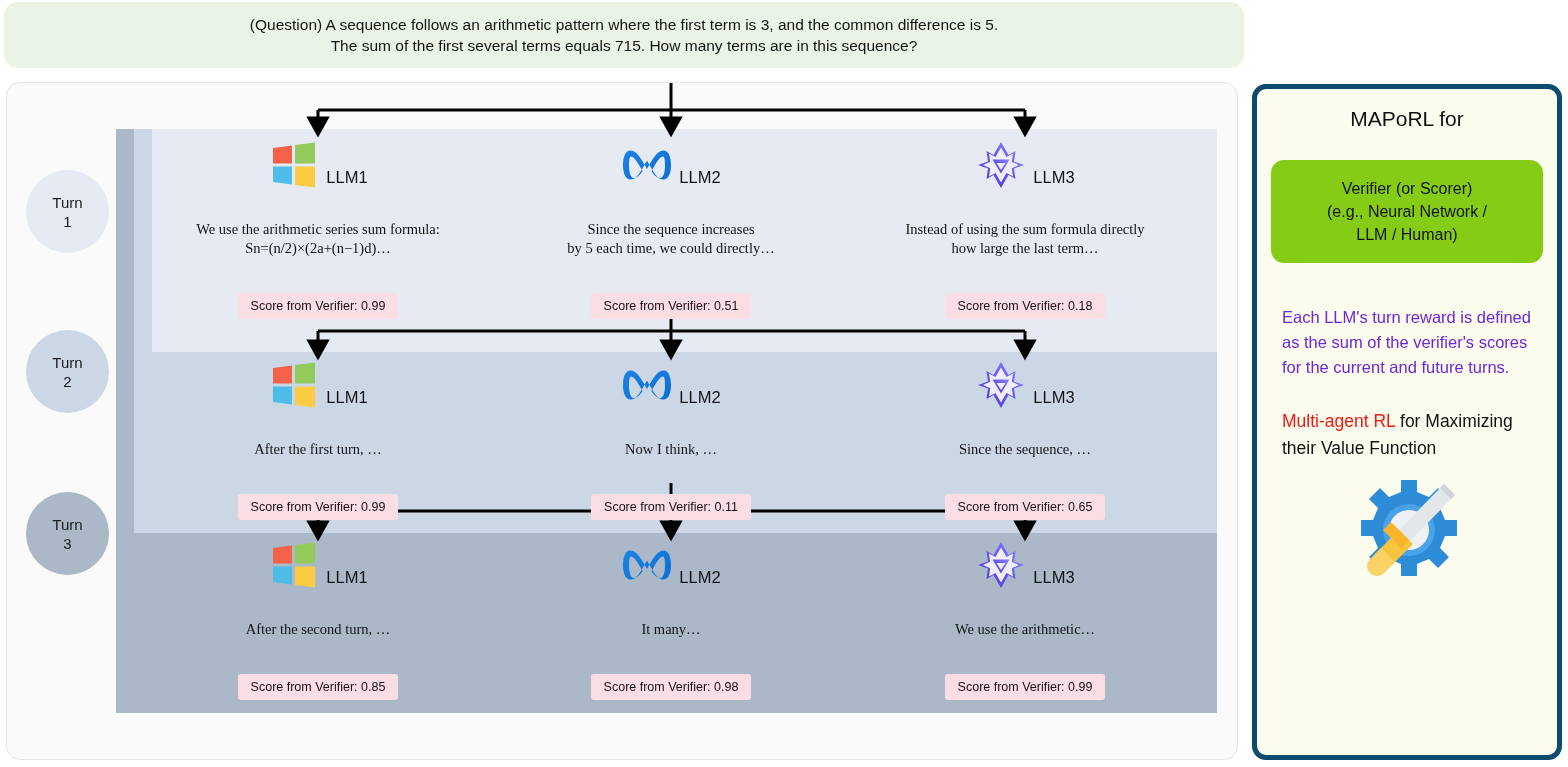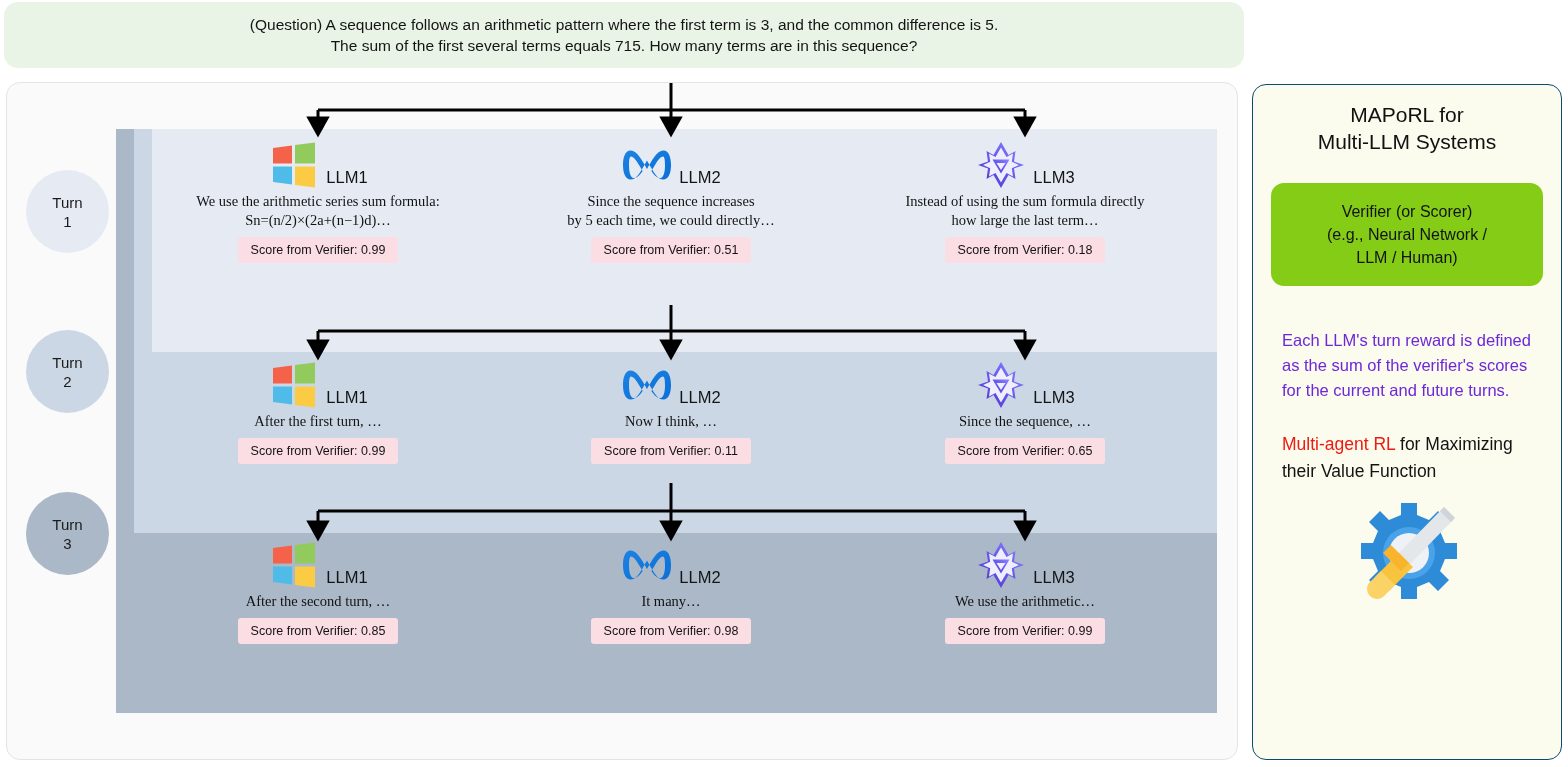--- a/index.html
+++ b/index.html
@@ -44,41 +44,41 @@
   #turn-badge-1{left:26px;top:170px;background:#e6ebf3;}
   #turn-badge-2{left:26px;top:330px;background:#ccd7e5;}
   #turn-badge-3{left:26px;top:492px;background:#aab8c8;}
 
   
   #connectors{position:absolute;left:0;top:0;width:1232px;height:678px;pointer-events:none;}
 
   
   .agent{
     position:absolute;width:330px;
-    display:flex;flex-direction:column;align-items:center;
+    display:flex;flex-direction:column;align-items:center;gap:28px;
   }
   .agent-head{display:flex;align-items:flex-end;gap:6px;height:56px;}
   .agent-logo{width:52px;height:52px;display:block;}
   .agent-name{font-size:16.5px;color:#141414;padding-bottom:4px;}
   .agent-text{
     margin-top:1px;font-family:"Liberation Serif", serif;
     font-size:14.5px;line-height:19px;color:#121212;text-align:center;
     white-space:pre-line;
   }
   .agent-score{
     margin-top:7px;background:#fbdde4;color:#141414;
     font-size:12.5px;line-height:14px;padding:6px 13px;border-radius:3px;
     white-space:nowrap;
   }
   .agent.t2 .agent-text,.agent.t3 .agent-text{font-size:14.5px;}
 
   
   #sidebar{
     position:absolute;left:1252px;top:84px;width:310px;height:676px;
-    background:#fbfbee;border:1px solid #0c4a6e;border-radius:14px;
+    background:#fbfbee;border:5px solid #0c4a6e;border-radius:14px;
     box-sizing:border-box;padding:14px 18px 0 18px;
     display:flex;flex-direction:column;align-items:center;
   }
   #sidebar-title{
     font-size:21px;line-height:27px;text-align:center;color:#111;margin-top:2px;
   }
   #verifier-box{
     margin-top:28px;width:272px;background:#84cc16;border-radius:13px;
     padding:17px 10px;box-sizing:border-box;text-align:center;
     font-size:16px;line-height:23px;color:#131313;
@@ -281,21 +281,20 @@
   <span>2</span>
 </div>
 <div class="turn-badge" id="turn-badge-3">
   <span>Turn</span>
   <span>3</span>
 </div>
 
 <div id="sidebar">
   <div id="sidebar-title">
     <div>MAPoRL for</div>
-    <div>Multi-LLM Systems</div>
   </div>
 
   <div id="verifier-box">
     <div>Verifier (or Scorer)</div>
     <div>(e.g., Neural Network /</div>
     <div>LLM / Human)</div>
   </div>
 
   <div id="reward-note">Each LLM's turn reward is defined as the sum of the verifier's scores for the current and future turns.</div>
 

